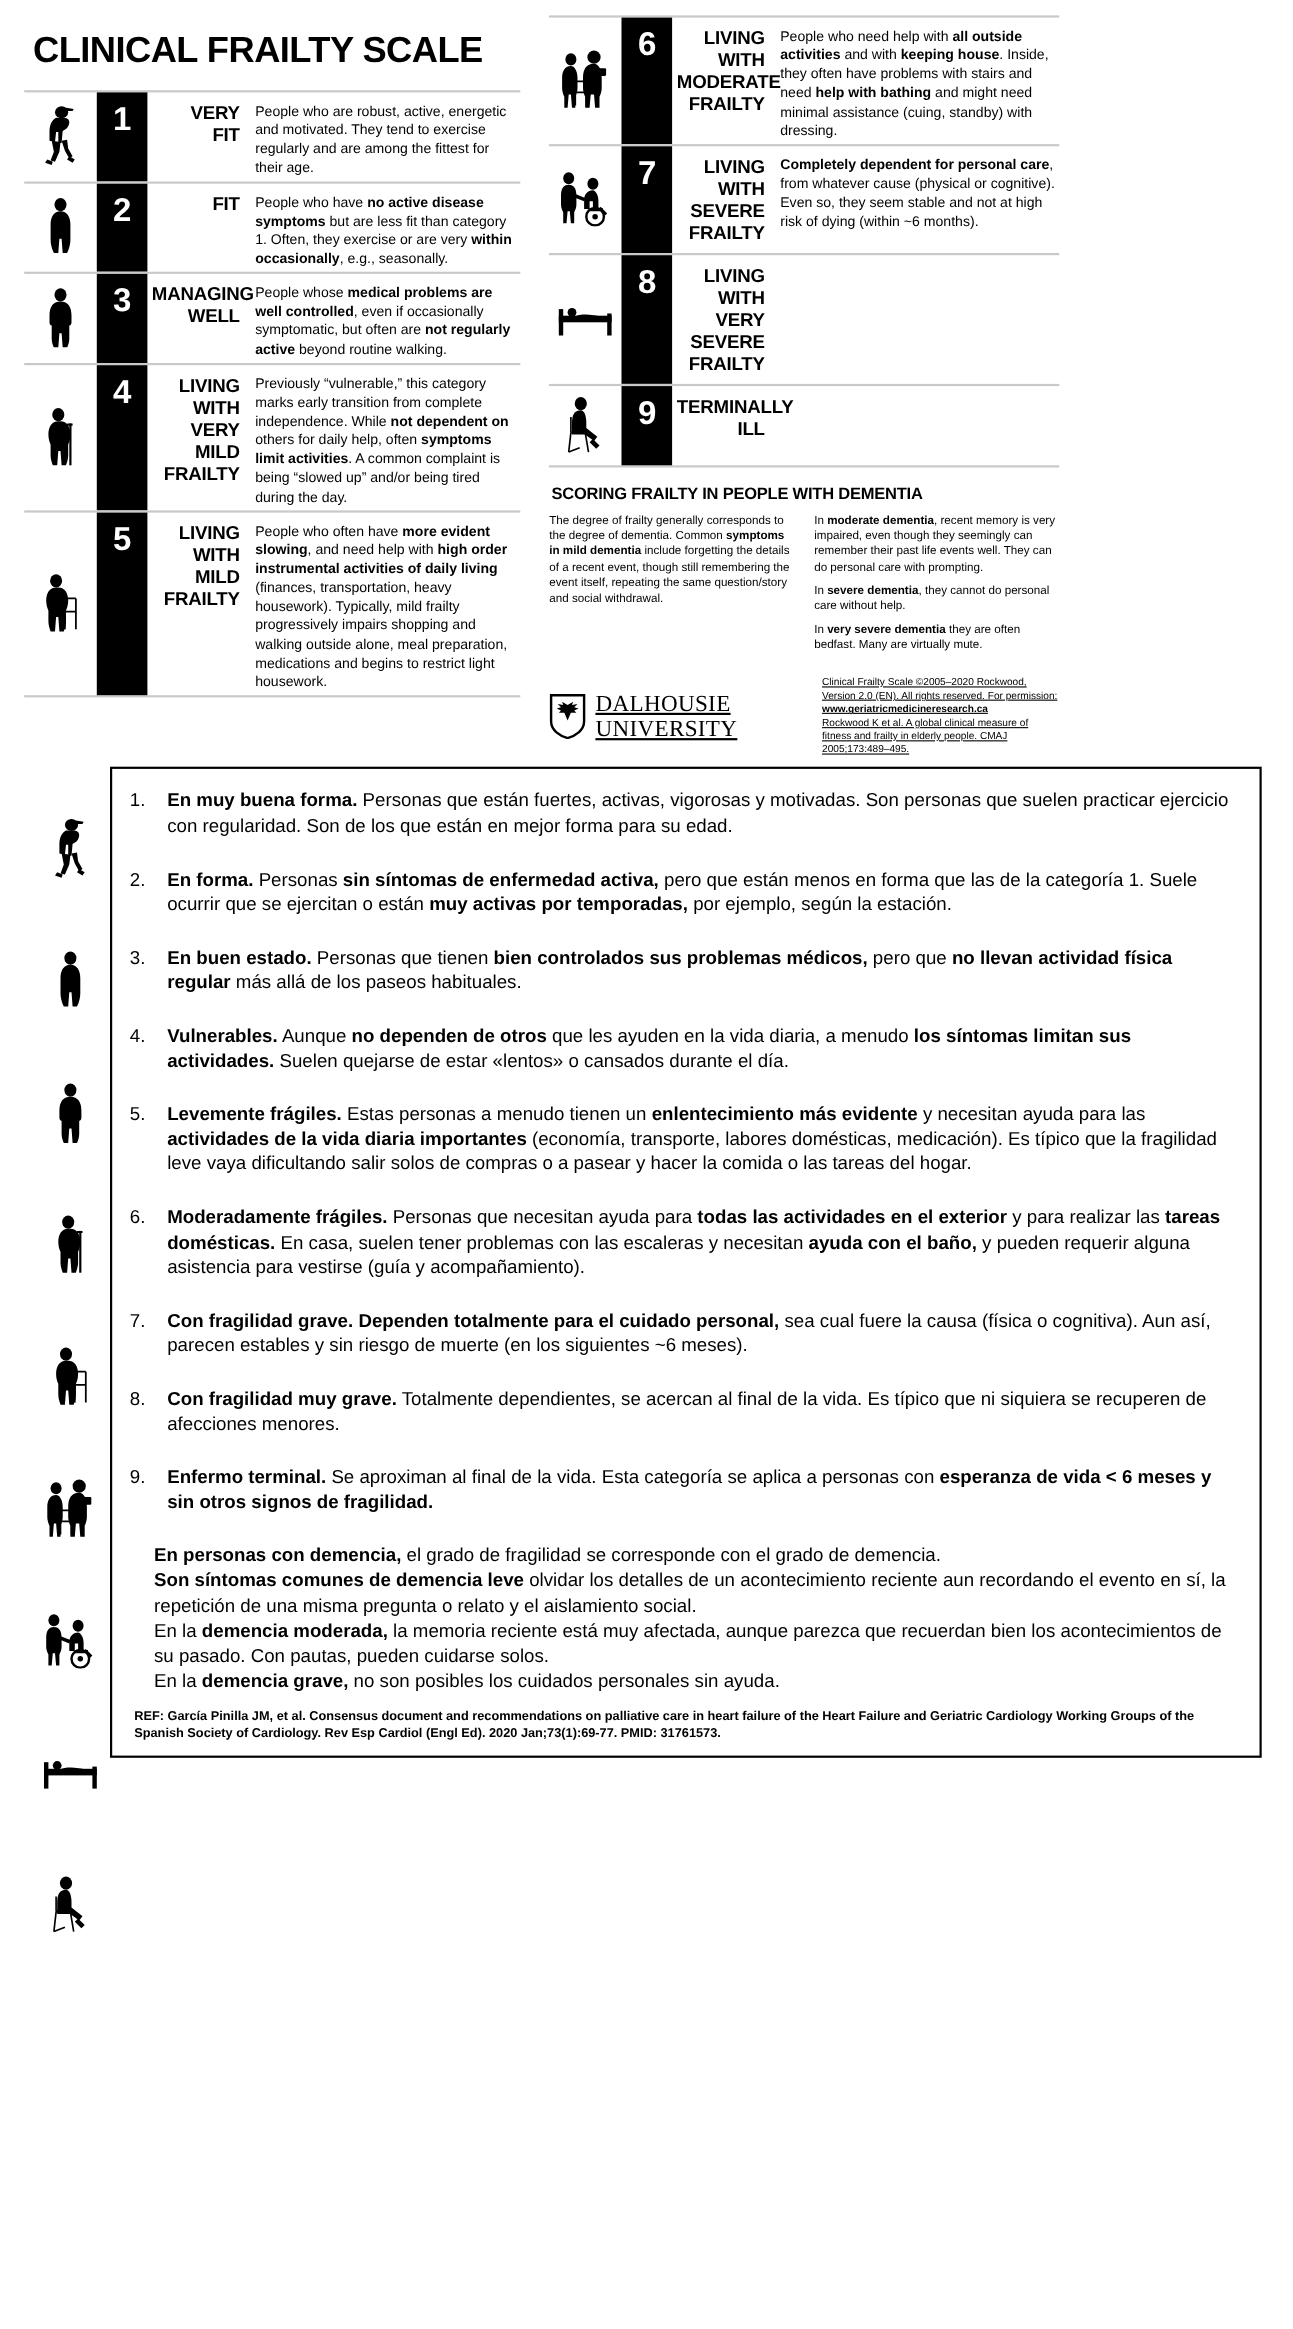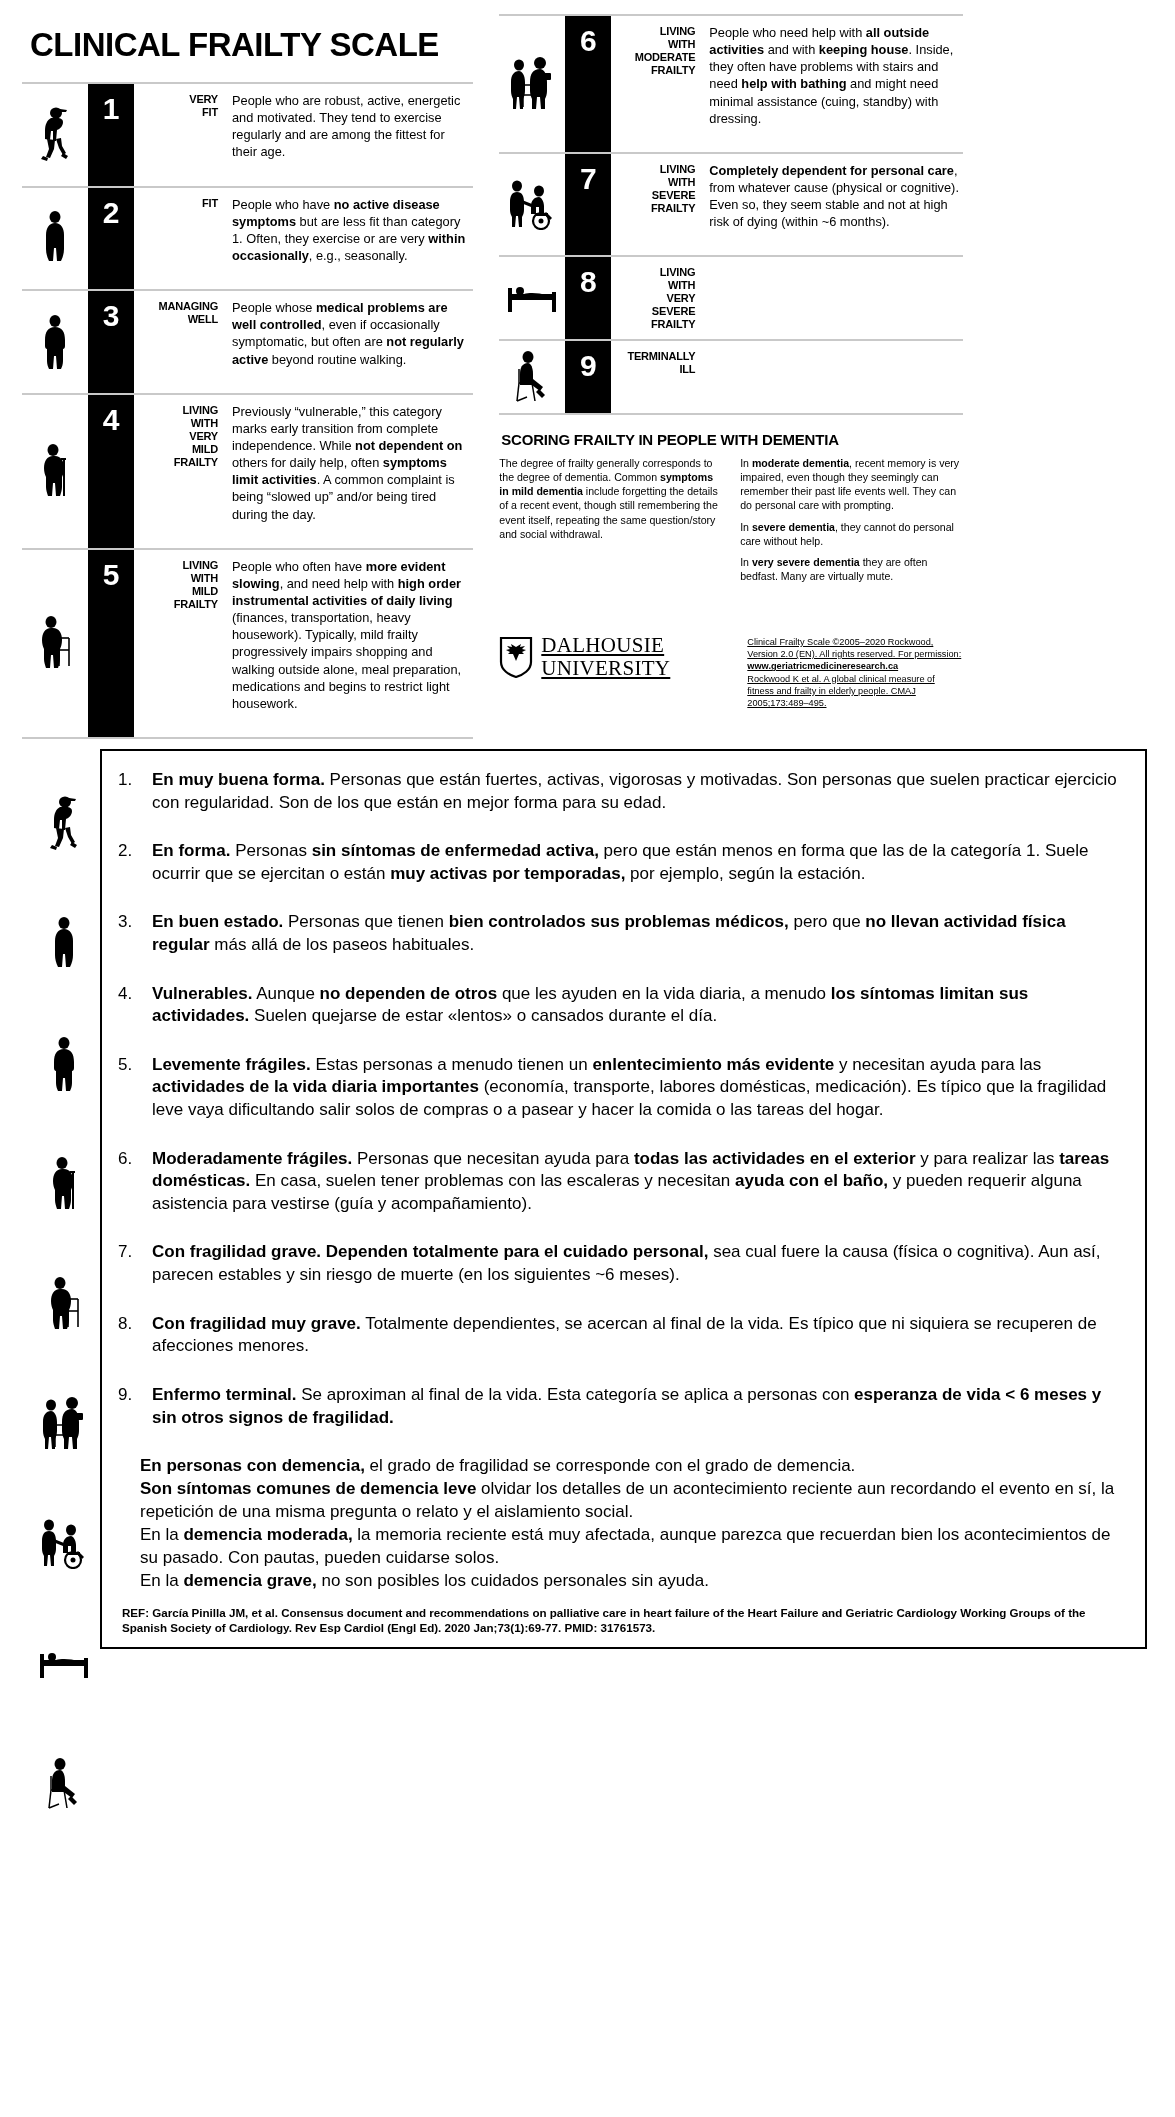--- a/index.html
+++ b/index.html
@@ -56,31 +56,31 @@
     align-items:flex-start;
     justify-content:center;
     padding-top:8px;
     font-family:"Liberation Sans", sans-serif;
   }
   .cell-lab{
     width:92px;
     flex:0 0 92px;
     text-align:right;
     font-weight:bold;
-    font-size:11px;
+    font-size:17px;
     line-height:1.18;
     padding:9px 8px 8px 4px;
     box-sizing:border-box;
     letter-spacing:-0.2px;
   }
   .cell-desc{
     flex:1 1 auto;
     font-size:12.8px;
     line-height:1.34;
-    padding:8px 4px 25px 6px;
+    padding:8px 4px 4px 6px;
     box-sizing:border-box;
   }
   .cell-desc b{font-weight:bold;}
 
   
   .sil{display:block;}
 
   
   .dem-head{
     font-weight:bold;
@@ -99,21 +99,20 @@
   .brand-name{
     font-family:"Liberation Serif", serif;
     font-size:21px;
     line-height:1.06;
     letter-spacing:0.3px;
   }
   .copy{
     flex:1 1 auto;
     font-size:9.2px;
     line-height:1.33;
-    margin-top:32px;
   }
   .copy b{font-weight:bold;}
 
   
   .es-panel{
     width:1175px;
     box-sizing:border-box;
     padding:10px 28px 6px 28px;
     display:flex;
     align-items:flex-start;

